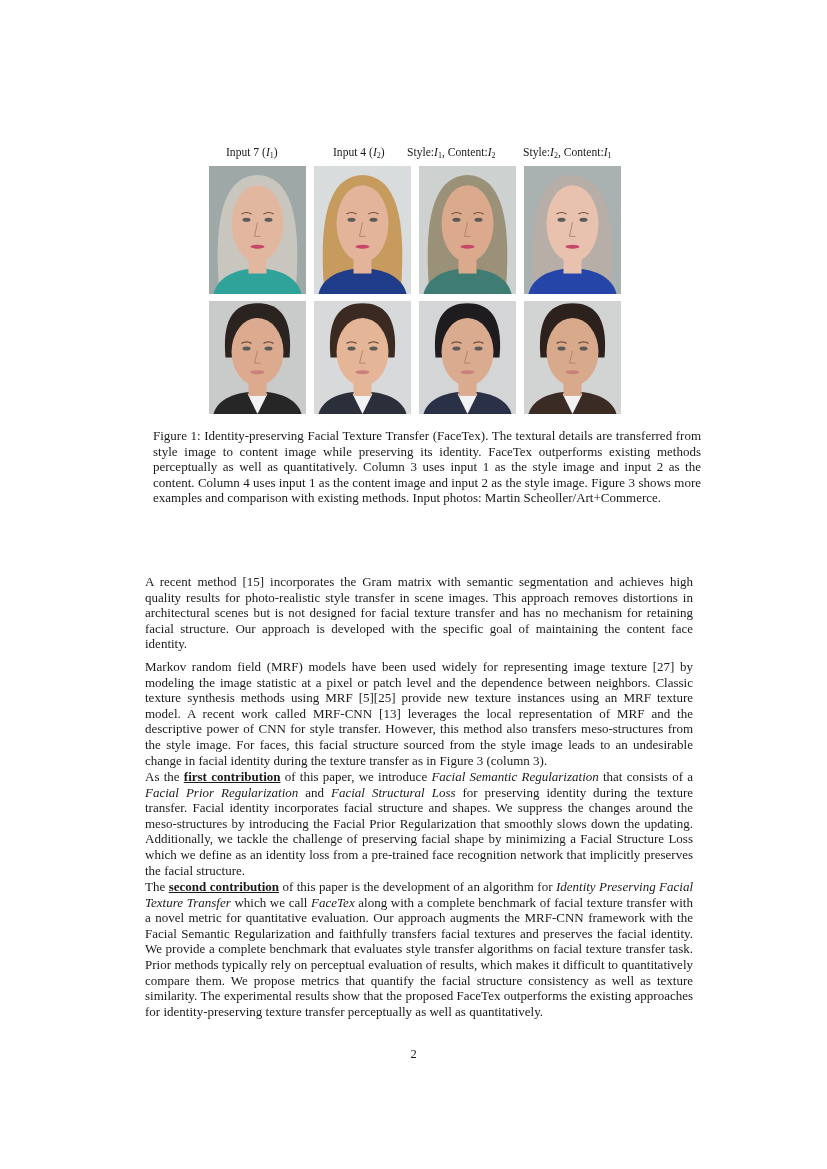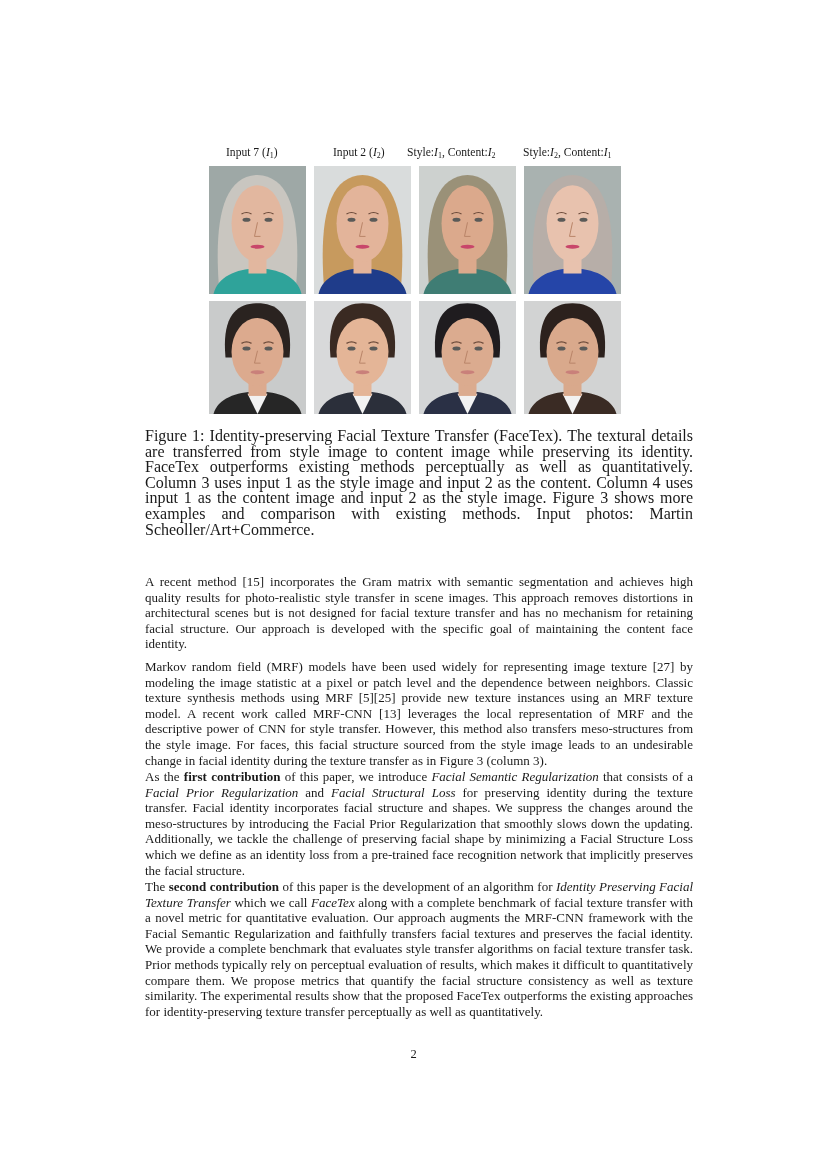--- a/index.html
+++ b/index.html
@@ -3,34 +3,34 @@
 <meta charset="utf-8">
 <style>
   html, body { margin: 0; padding: 0; background: #ffffff; }
   body { width: 827px; height: 1169px; position: relative; overflow: hidden;
          font-family: "Liberation Serif", "DejaVu Serif", serif; color: #1a1a1a; }
   .col-label { position: absolute; top: 146px; font-size: 11.6px; white-space: nowrap; text-align: center; }
   .col-label i { font-style: italic; }
   .col-label sub { font-size: 8px; vertical-align: -2px; }
   .fig-img { position: absolute; width: 97px; overflow: hidden; }
   .fig-img svg { display: block; width: 100%; height: 100%; }
-  .caption { position: absolute; left: 145px; top: 428px; width: 548px; font-size: 16px; line-height: 15.6px; text-align: justify; }
+  .caption { position: absolute; left: 153px; top: 428px; width: 548px; font-size: 13px; line-height: 15.6px; text-align: justify; }
   .para { position: absolute; left: 145px; width: 548px; font-size: 13px; line-height: 15.6px; text-align: justify; margin: 0; }
-  .para b { font-weight: bold; }
+  .para b { font-weight: bold; text-decoration: underline; }
   .para i { }
   .page-num { position: absolute; top: 1047px; left: 0; width: 827px; text-align: center; font-size: 12.5px; }
 </style>
 </head>
 <body>
 
 <div class="col-label" style="left:226px;">
   <span>Input 7 (</span><i>I</i><sub>1</sub><span>)</span>
 </div>
 <div class="col-label" style="left:333px;">
-  <span>Input 2 (</span><i>I</i><sub>2</sub><span>)</span>
+  <span>Input 4 (</span><i>I</i><sub>2</sub><span>)</span>
 </div>
 <div class="col-label" style="left:407px;">
   <span>Style:</span><i>I</i><sub>1</sub><span>, Content:</span><i>I</i><sub>2</sub>
 </div>
 <div class="col-label" style="left:523px;text-align:right;">
   <span>Style:</span><i>I</i><sub>2</sub><span>, Content:</span><i>I</i><sub>1</sub>
 </div>
 
 <div id="fig-grid">
     <div class="fig-img" title="older woman with grey hair, teal scarf" style="left: 209px; top: 166px; height: 128px;">

